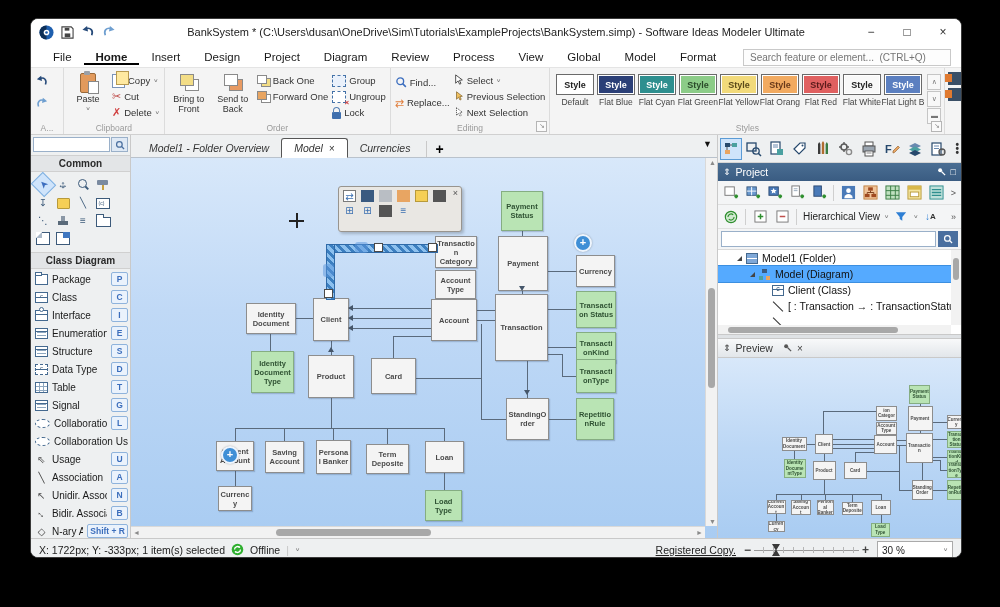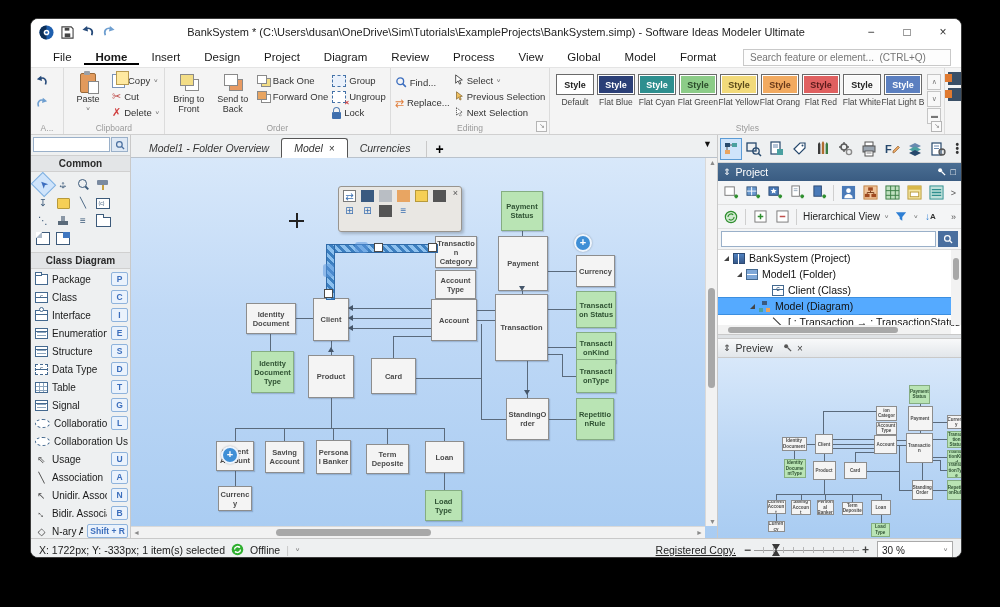--- a/index.html
+++ b/index.html
@@ -900,39 +900,34 @@
         <div class="psearch">
           <input placeholder="" style="">
           <span class="sbtn">
               <svg width="10" height="10" viewBox="0 0 16 16">
                 <circle cx="7" cy="7" r="4.5" fill="none" stroke="#fff" stroke-width="2"></circle>
                 <line x1="10.5" y1="10.5" x2="14.5" y2="14.5" stroke="#fff" stroke-width="2"></line>
               </svg>
             </span>
         </div>
         <div class="tree" id="tree">
-          <div class="tree-row" style="padding-left: 6px;">
-              <span class="tw-tri"></span>
-              <span class="ti ti-project"></span>
-              <span>BankSystem (Project)</span>
-            </div>
             <div class="tree-row" style="padding-left: 19px;">
               <span class="tw-tri"></span>
               <span class="ti ti-folder"></span>
               <span>Model1 (Folder)</span>
             </div>
+            <div class="tree-row sel" style="padding-left: 32px;">
+              <span class="tw-tri"></span>
+              <span class="ti ti-diagram"></span>
+              <span>Model (Diagram)</span>
+            </div>
             <div class="tree-row" style="padding-left: 45px;">
               <span class="tw-spc"></span>
               <span class="ti ti-class"></span>
               <span>Client (Class)</span>
-            </div>
-            <div class="tree-row sel" style="padding-left: 32px;">
-              <span class="tw-tri"></span>
-              <span class="ti ti-diagram"></span>
-              <span>Model (Diagram)</span>
             </div>
             <div class="tree-row" style="padding-left: 45px;">
               <span class="tw-spc"></span>
               <span class="ti ti-assoc"></span>
               <span>[ : Transaction  →  : TransactionStatus ]</span>
             </div>
             <div class="tree-row" style="padding-left: 45px;">
               <span class="tw-spc"></span>
               <span class="ti ti-assoc"></span>
               <span></span>

